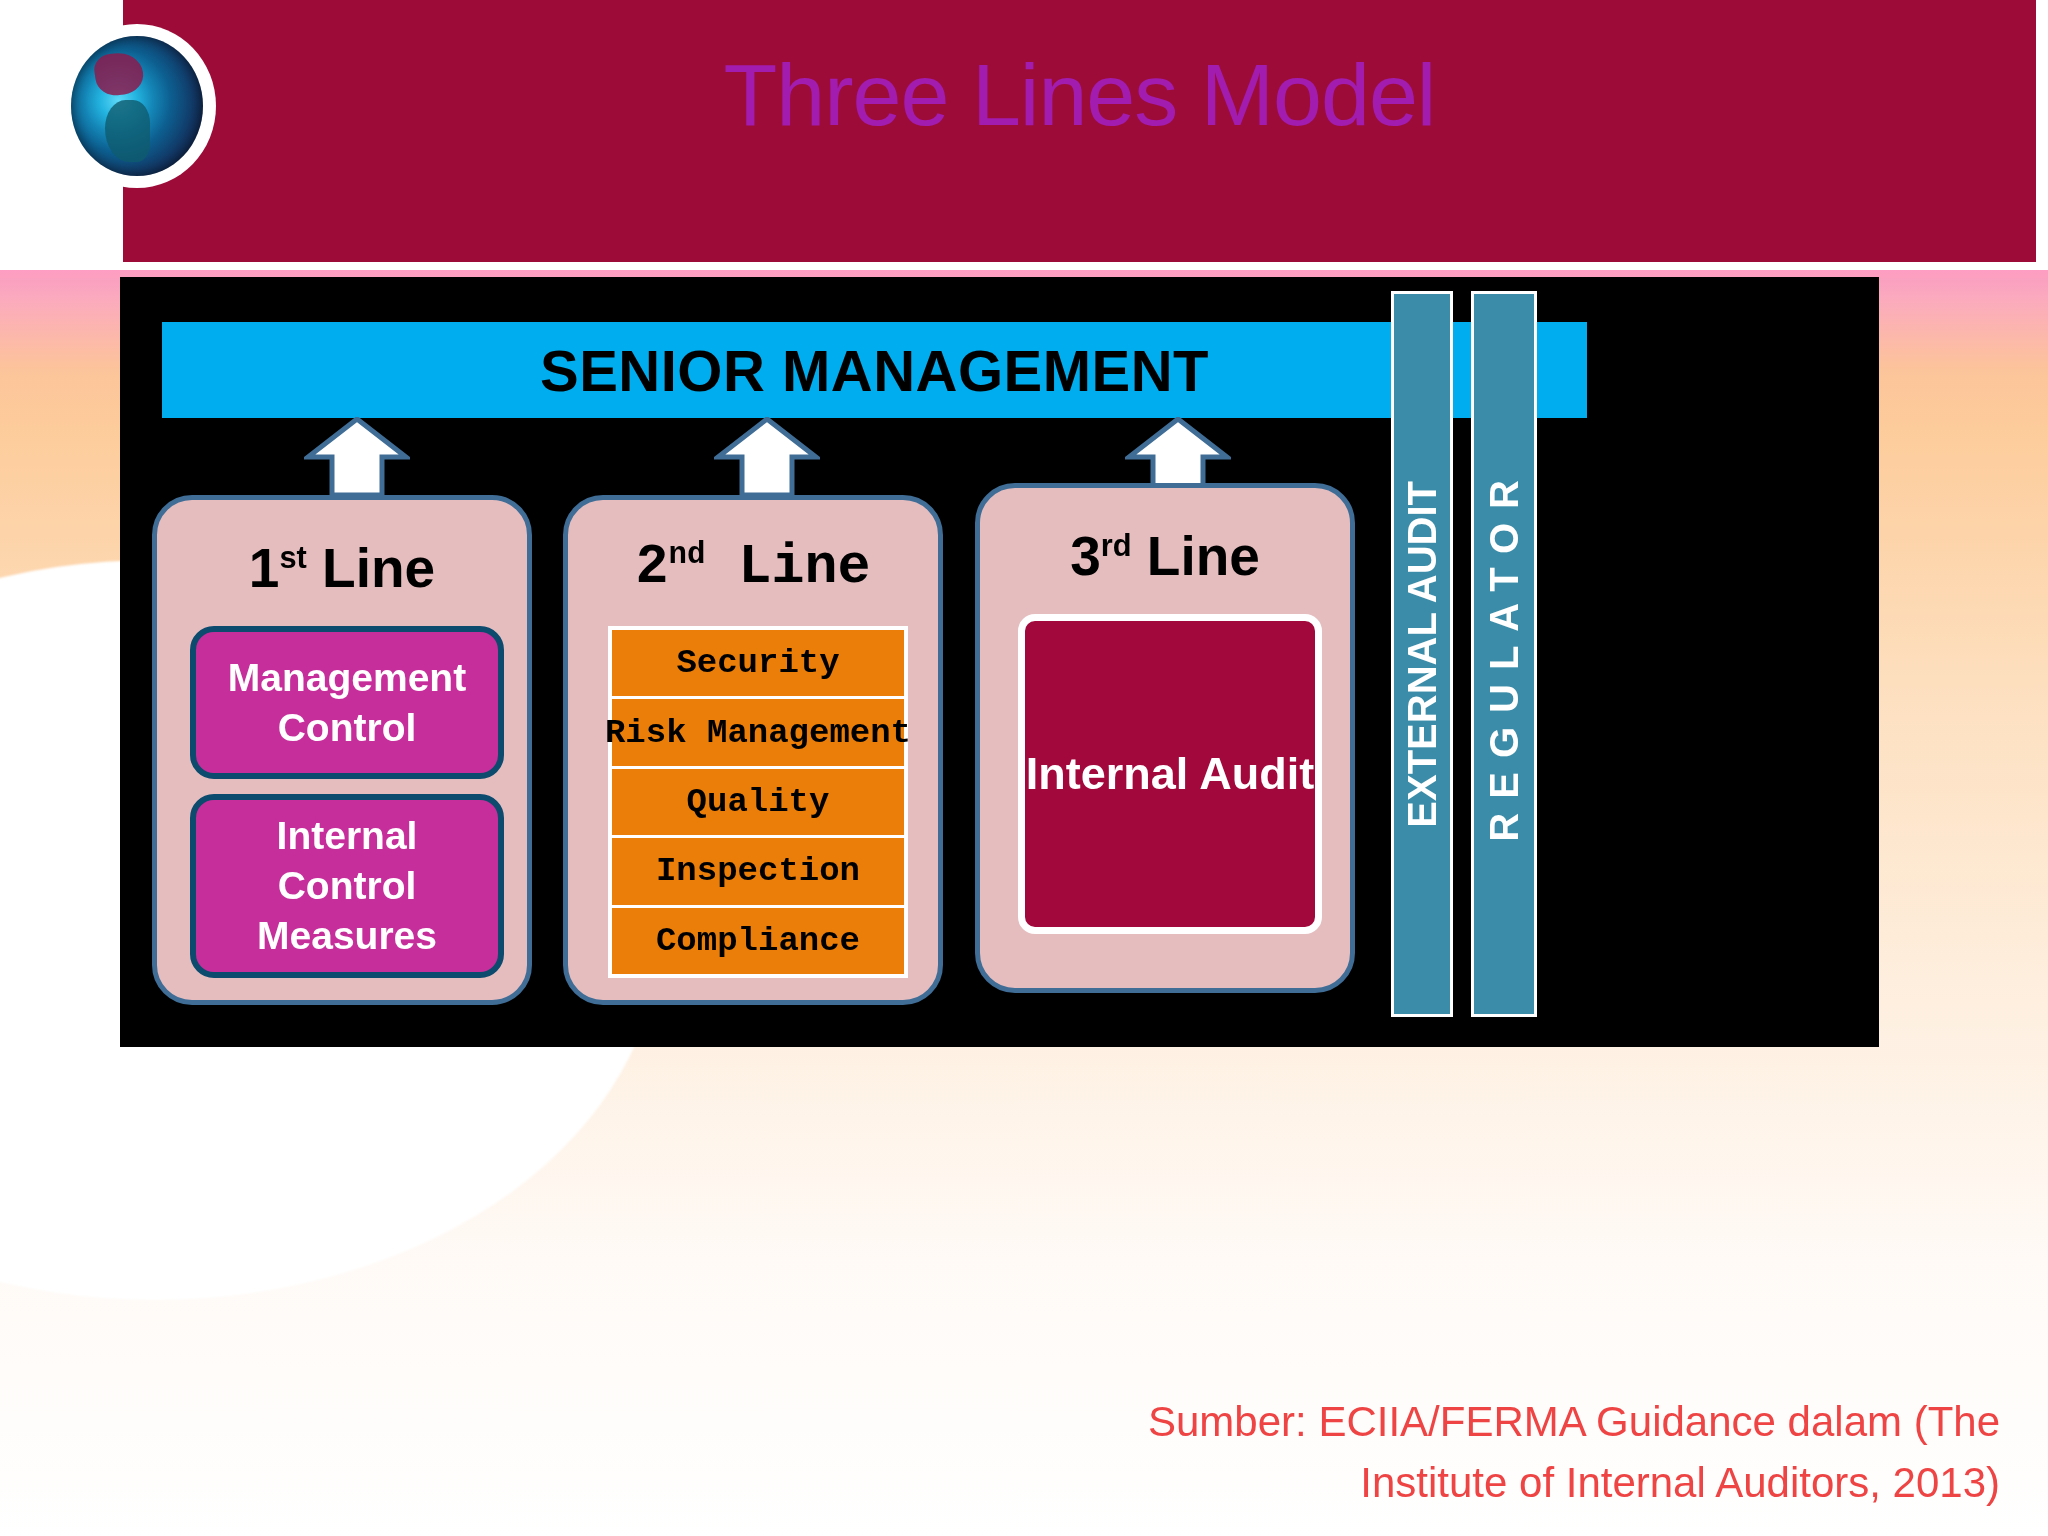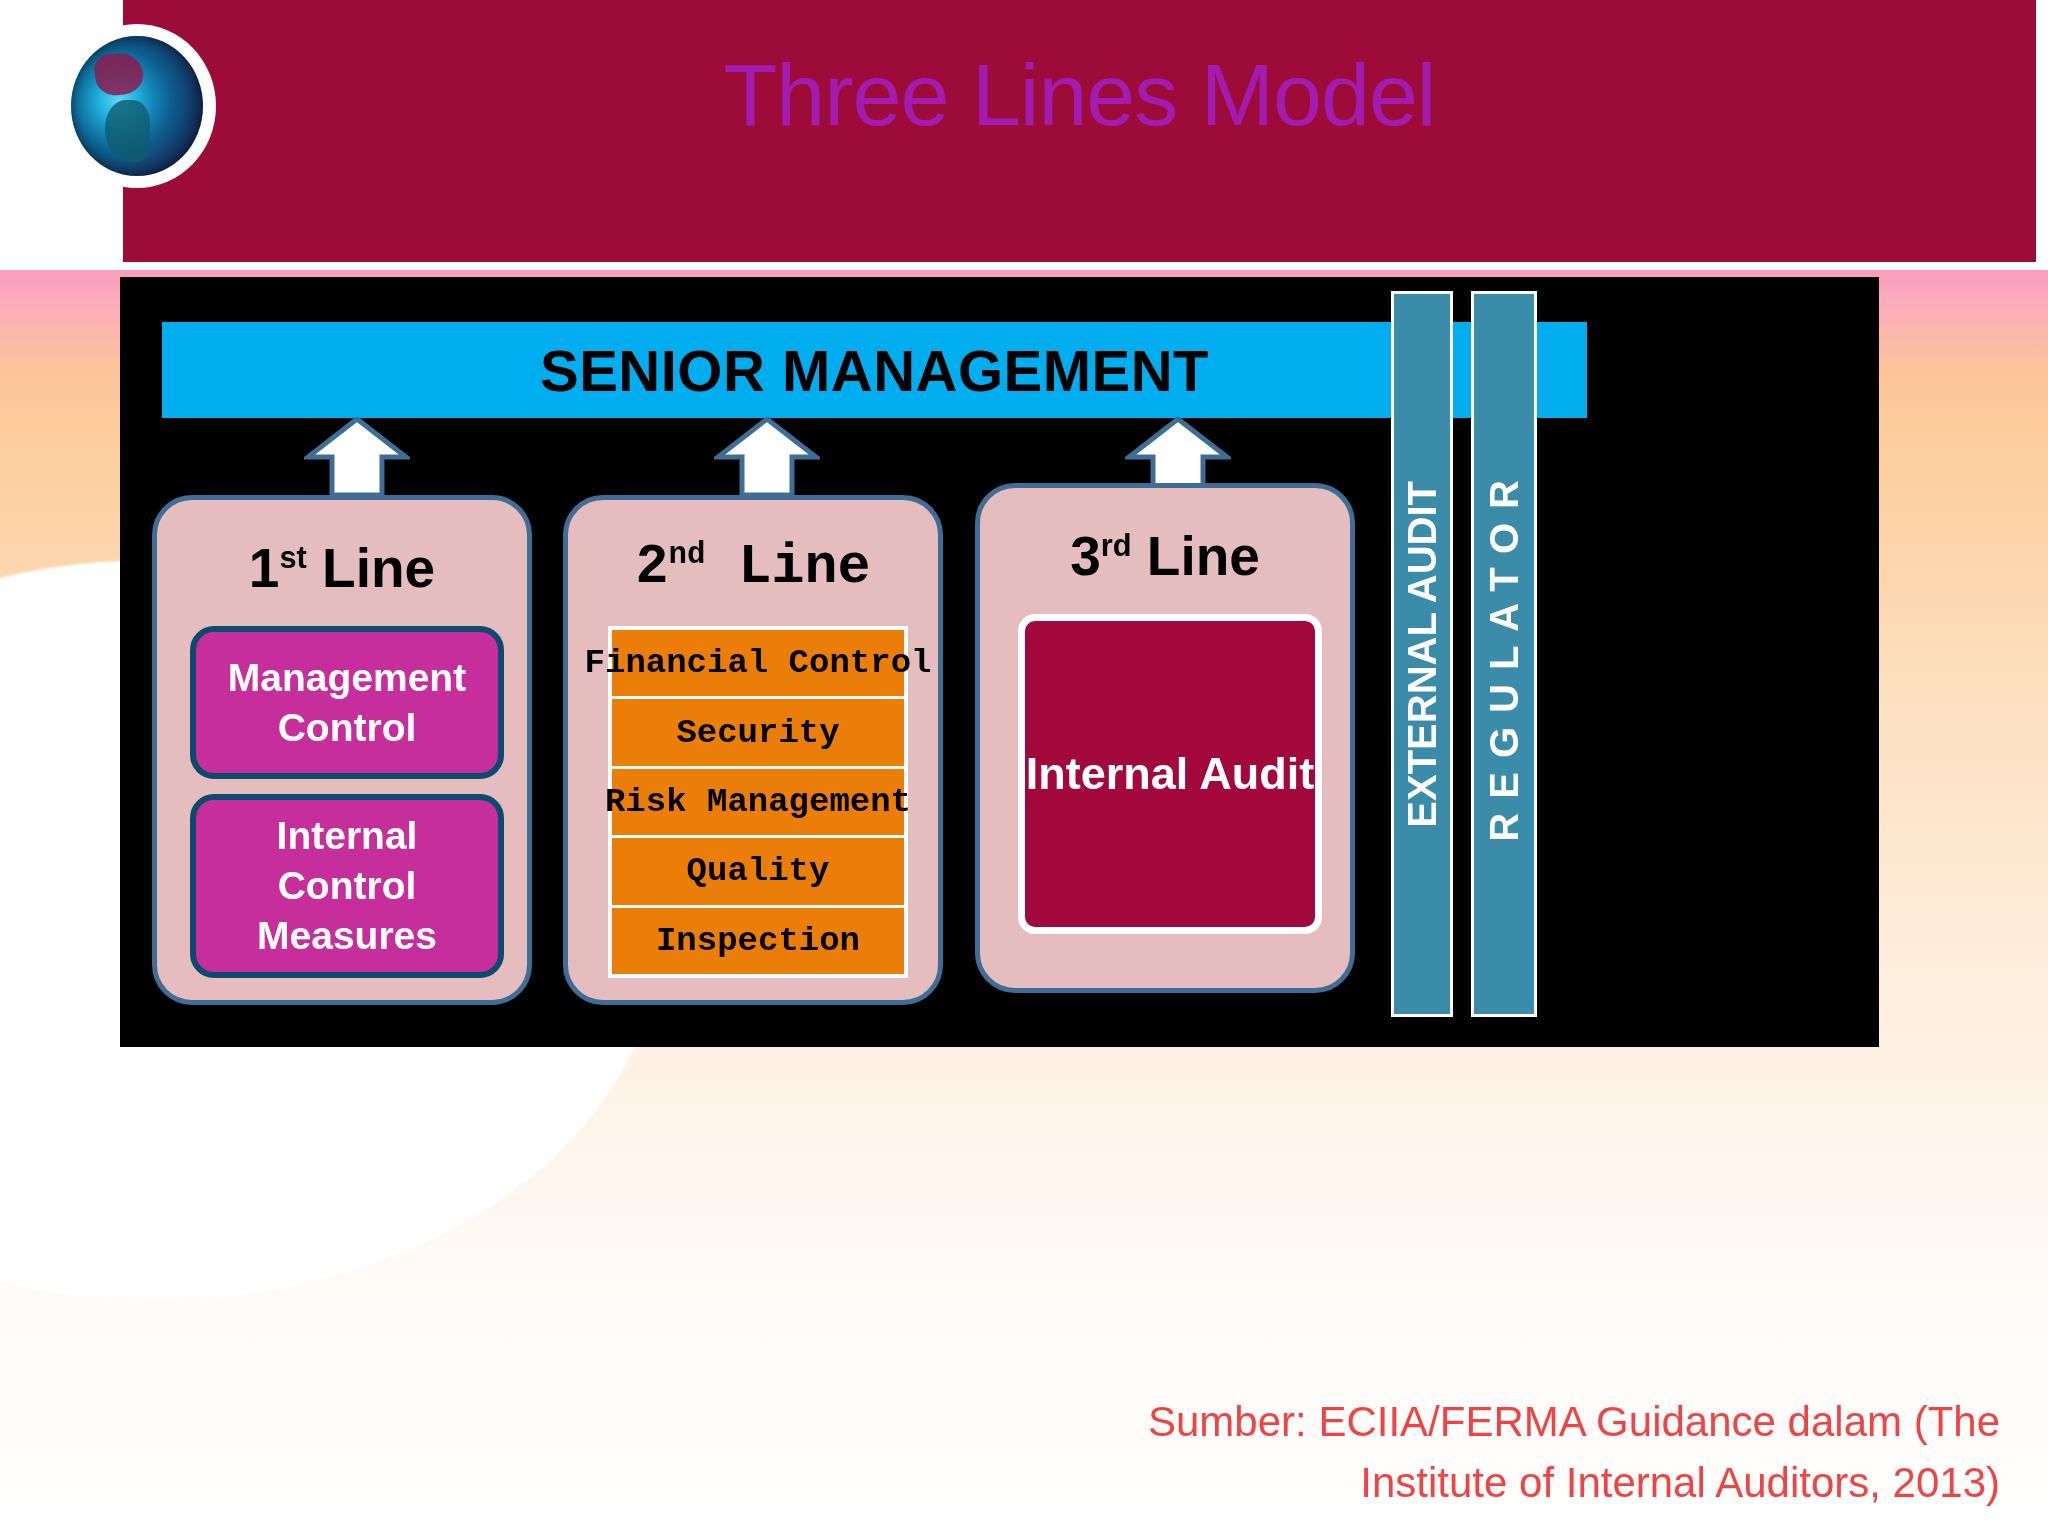--- a/index.html
+++ b/index.html
@@ -315,25 +315,25 @@
       </div>
       <div class="magenta-box" style="left:33px; top:126px; width:314px; height:153px;">Management Control</div>
       <div class="magenta-box" style="left:33px; top:294px; width:314px; height:184px;">Internal Control Measures</div>
     </div>
 
     <div class="line-panel" style="left:443px; top:218px; width:380px; height:510px;font-family:Liberation Mono, monospace;">
       <div class="line-title">
         <span>2</span><sup>nd</sup><span> Line</span>
       </div>
       <div class="orange-stack" style="left:40px; top:126px; width:300px; height:352px;">
-        <div class="orange-item">Financial Control</div>
         <div class="orange-item">Security</div>
         <div class="orange-item">Risk Management</div>
         <div class="orange-item">Quality</div>
         <div class="orange-item">Inspection</div>
+        <div class="orange-item">Compliance</div>
       </div>
     </div>
 
     <div class="line-panel" style="left:855px; top:206px; width:380px; height:510px;">
       <div class="line-title">
         <span>3</span><sup>rd</sup><span> Line</span>
       </div>
       <div class="crimson-box" style="left:38px; top:126px; width:304px; height:320px;">Internal Audit</div>
     </div>
 

